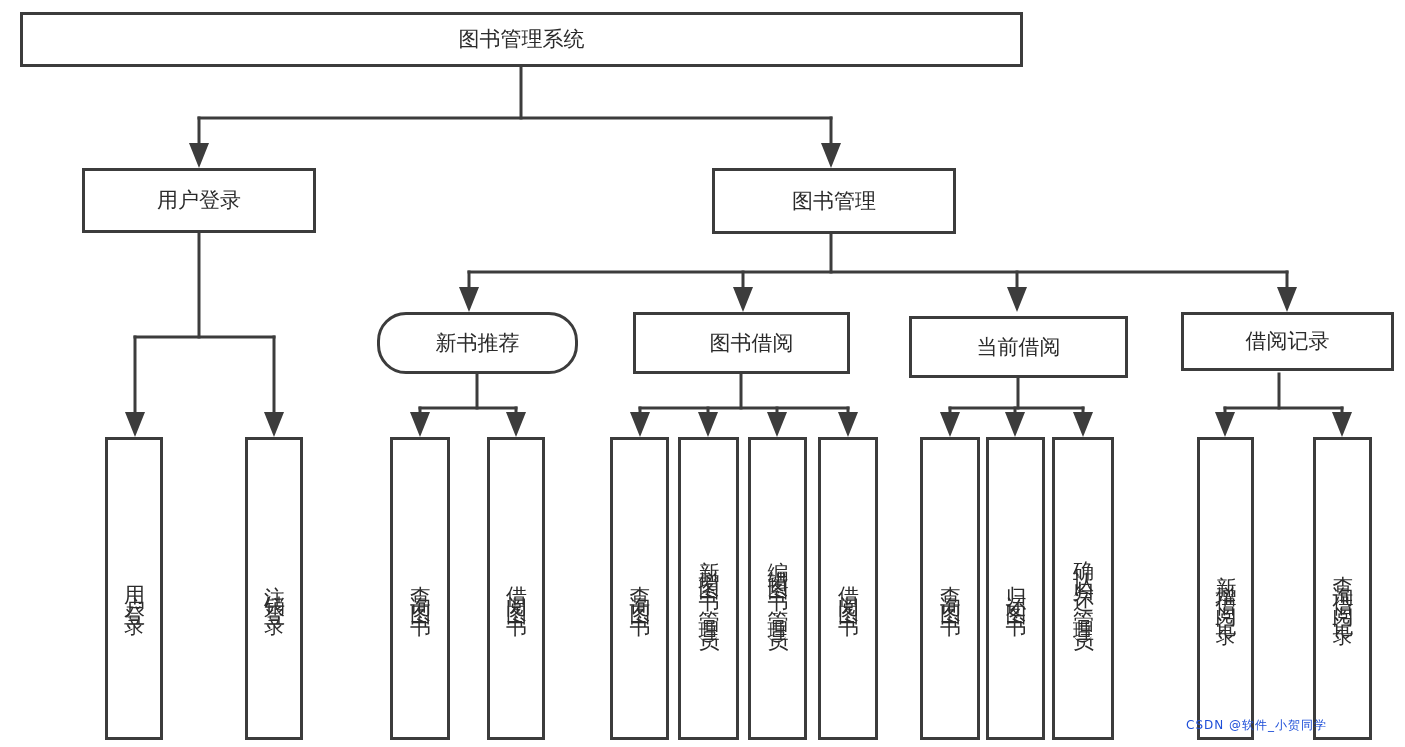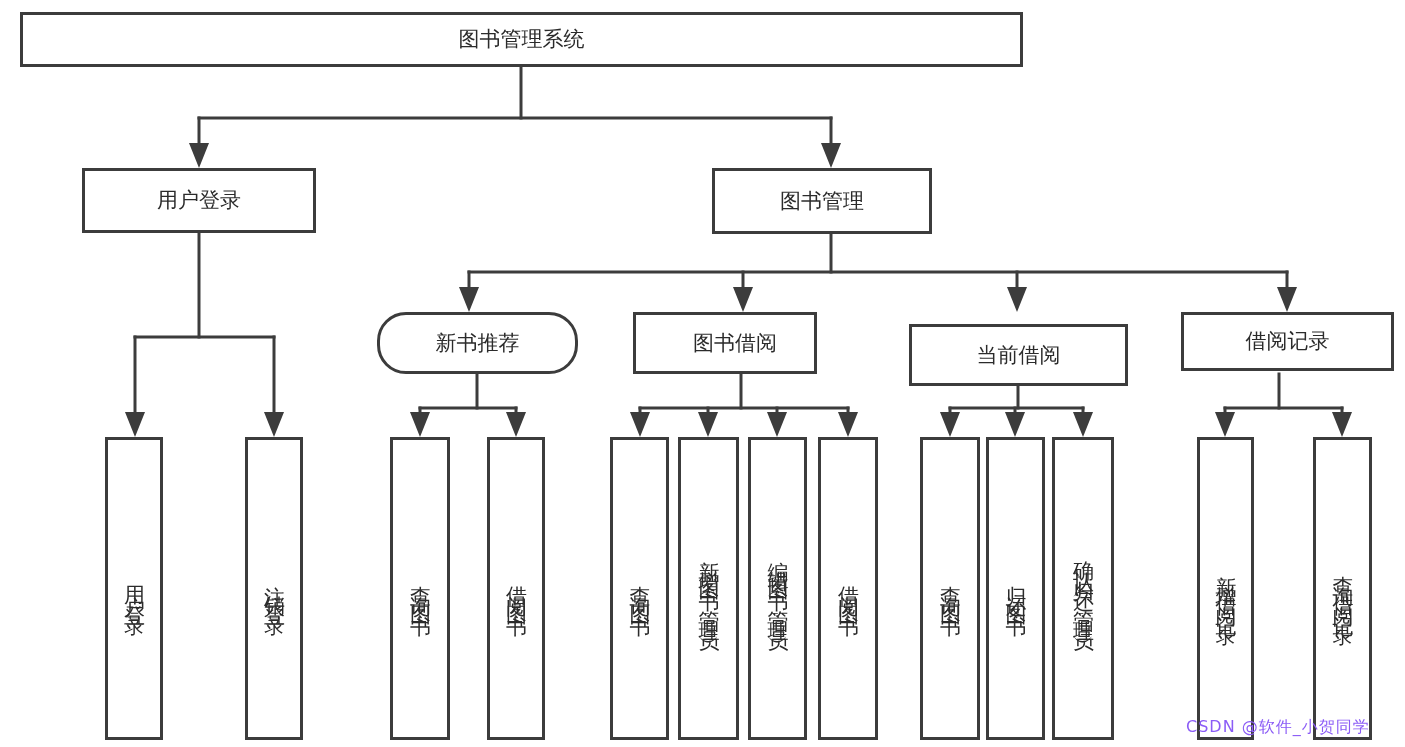--- a/index.html
+++ b/index.html
@@ -40,22 +40,22 @@
   .vbox {
     writing-mode: vertical-rl;
     text-orientation: mixed;
     letter-spacing: 10px;
     white-space: nowrap;
   }
   .watermark {
     position: absolute;
     left: 1186px;
     top: 717px;
-    font-size: 16px;
-    color: #8b5cf6;
+    font-size: 12px;
+    color: #1d4ed8;
     letter-spacing: 1px;
     white-space: nowrap;
     z-index: 5;
   }
 </style>
 </head>
 <body>
 
 <div id="stage">
 
@@ -124,25 +124,25 @@
       <polygon points="1005,412 1025,412 1015,437"></polygon>
       <polygon points="1073,412 1093,412 1083,437"></polygon>
       <polygon points="1215,412 1235,412 1225,437"></polygon>
       <polygon points="1332,412 1352,412 1342,437"></polygon>
     </g>
   </svg>
 
   <div class="box" style="left:20px; top:12px; width:1003px; height:55px;">图书管理系统</div>
 
   <div class="box" style="left:82px; top:168px; width:234px; height:65px;">用户登录</div>
-  <div class="box" style="left:712px; top:168px; width:220px; height:66px;">图书管理</div>
+  <div class="box" style="left:712px; top:168px; width:244px; height:66px;">图书管理</div>
 
   <div class="box" style="left:377px; top:312px; width:201px; height:62px;border-radius:29px;">新书推荐</div>
-  <div class="box" style="left:633px; top:312px; width:184px; height:62px;padding-left:20px;">图书借阅</div>
-  <div class="box" style="left:909px; top:324px; width:219px; height:62px;">当前借阅</div>
+  <div class="box" style="left:633px; top:312px; width:217px; height:62px;padding-left:20px;">图书借阅</div>
+  <div class="box" style="left:909px; top:316px; width:219px; height:62px;">当前借阅</div>
   <div class="box" style="left:1181px; top:312px; width:213px; height:59px;">借阅记录</div>
 
   <div class="box vbox" style="left:105px; top:437px; width:58px; height:303px;">用户登录</div>
   <div class="box vbox" style="left:245px; top:437px; width:58px; height:303px;">注销登录</div>
 
   <div class="box vbox" style="left:390px; top:437px; width:60px; height:303px;">查询图书</div>
   <div class="box vbox" style="left:487px; top:437px; width:58px; height:303px;">借阅图书</div>
 
   <div class="box vbox" style="left:610px; top:437px; width:59px; height:303px;">查询图书</div>
   <div class="box vbox" style="left:678px; top:437px; width:61px; height:303px;">新增图书（管理员）</div>

